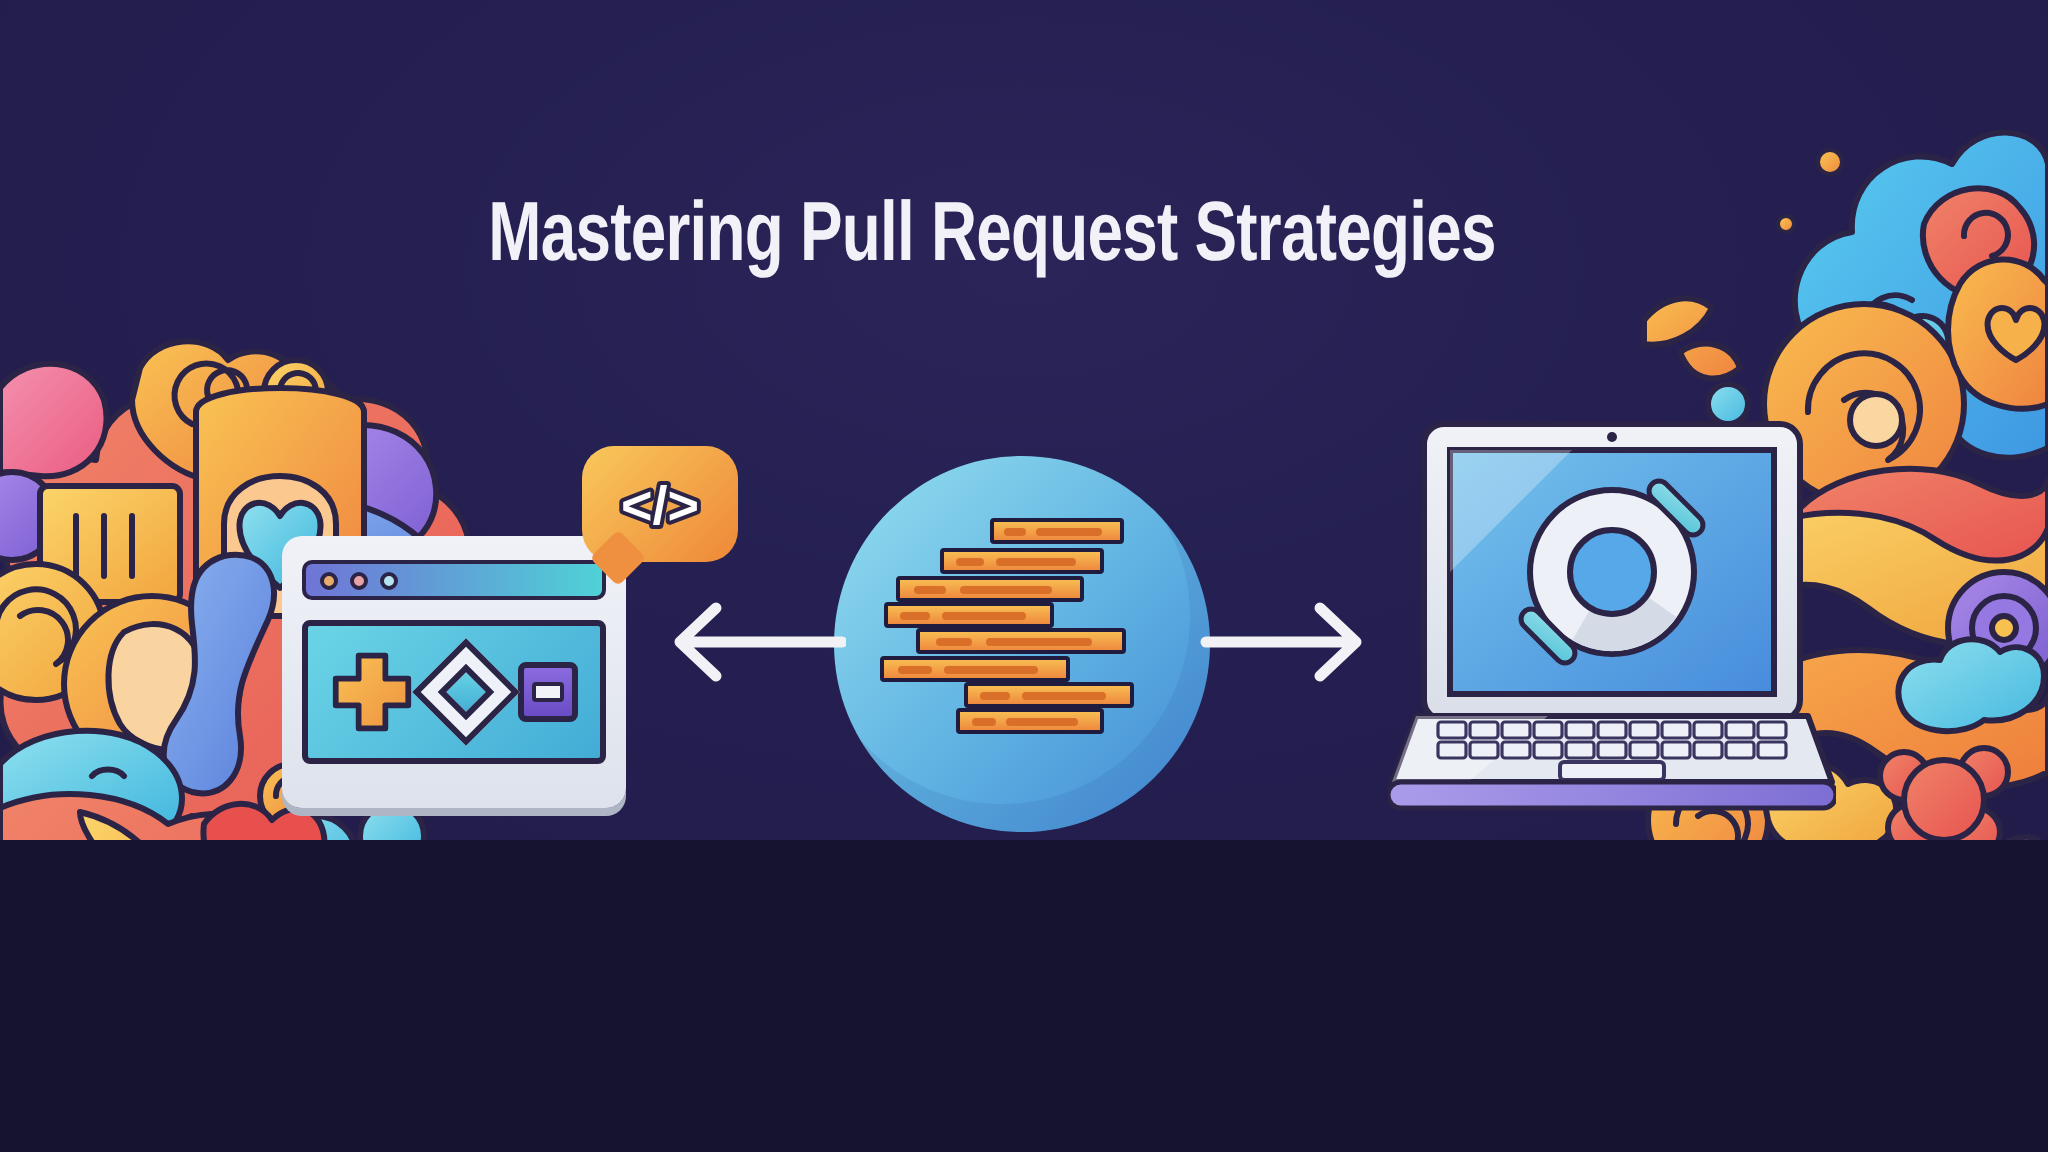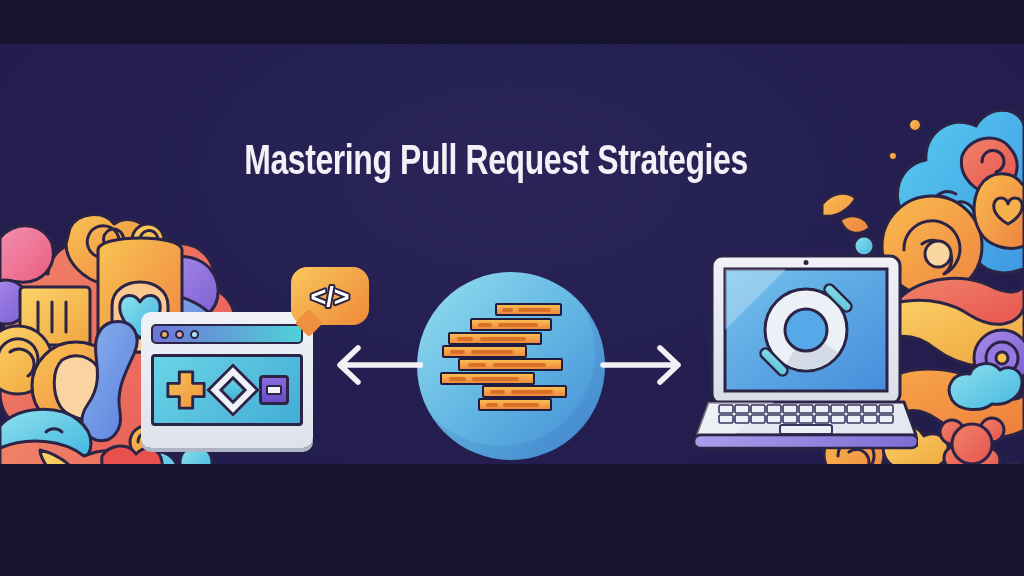--- a/index.html
+++ b/index.html
@@ -1,20 +1,19 @@
 <!DOCTYPE html>
 <html><head>
 <meta charset="utf-8">
 <style>
   html,body{margin:0;padding:0;background:#16132f;}
   .stage{
     position:relative;width:1024px;height:420px;overflow:hidden;
     background:radial-gradient(ellipse at 50% 32%, #2a2458 0%, #241f50 55%, #211c49 100%);
     font-family:"Liberation Sans", sans-serif;
-    margin-top:44px;
   }
   
   .title{
     position:absolute;top:92px;left:0;right:0;margin:0;text-align:center;
     font-size:42px;font-weight:700;letter-spacing:-.5px;color:#f2f1f7;
     transform:translateX(-16px) scaleX(.76);transform-origin:50% 50%;
     z-index:6;white-space:nowrap;
   }
   
   .doodle{position:absolute;z-index:1;pointer-events:none;}

